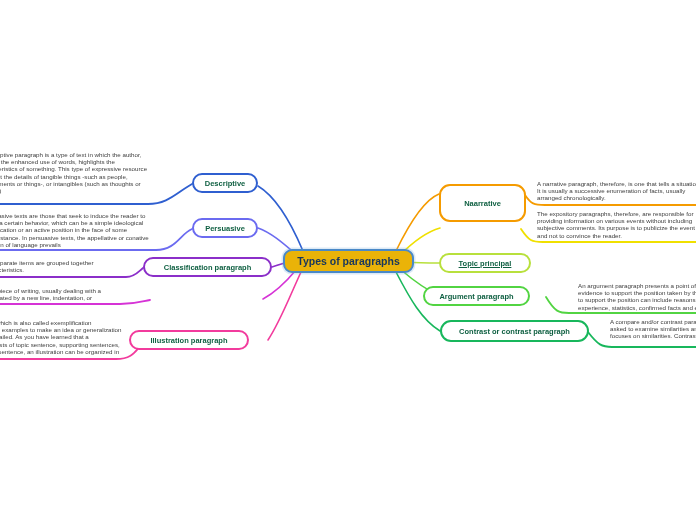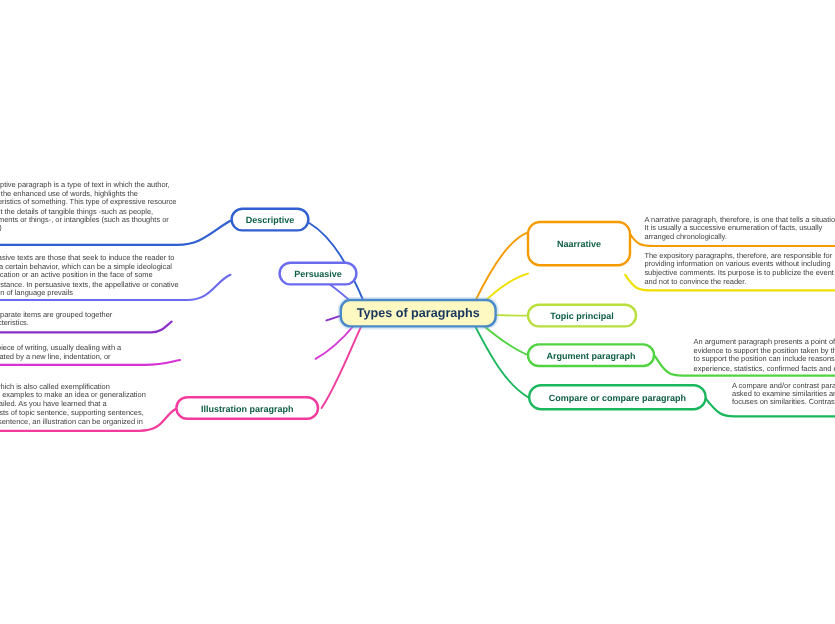--- a/index.html
+++ b/index.html
@@ -20,32 +20,32 @@
   .s-expository{stroke:#f0e000;}
   .s-topic{stroke:#b8e03c;}
   .s-argument{stroke:#52d442;}
   .s-compare{stroke:#18b75c;}
   .pill{
     position:absolute;box-sizing:border-box;background:#fff;border:2px solid #999;
     border-radius:11px;display:flex;align-items:center;justify-content:center;
     font-weight:bold;font-size:7.5px;color:#0e5f41;white-space:nowrap;z-index:2;
   }
   .b-descriptive{border-color:#2f5fd0;}
-  .b-persuasive{border-color:#6b6bf0;margin-left:40px;}
+  .b-persuasive{border-color:#6b6bf0;}
   .b-classification{border-color:#8b2fc9;}
   .b-definition{border-color:#d633d6;}
   .b-illustration{border-color:#f23b9d;}
   .b-narrative{border-color:#f59b00;}
   .b-expository{border-color:#f0e000;}
   .b-topic{border-color:#b8e03c;}
   .b-argument{border-color:#52d442;}
   .b-compare{border-color:#18b75c;}
   .center-node{
     position:absolute;left:283px;top:249px;width:131px;height:24px;box-sizing:border-box;
-    background:#fef9c3;border:2px solid #4a89c7;border-radius:9px;
+    background:#eab308;border:2px solid #4a89c7;border-radius:9px;
     display:flex;align-items:center;justify-content:center;
     font-weight:bold;font-size:10.5px;color:#17365d;white-space:nowrap;z-index:3;
     box-shadow:0 0 0 1.5px rgba(120,170,220,0.25);
   }
   .note{
     position:absolute;font-size:6.2px;line-height:7.2px;color:#3d3d3d;
     white-space:pre;z-index:1;
   }
 </style>
 </head>
@@ -74,26 +74,27 @@
     <path class="uline s-narrative" d="M 525 195 C 531 204 534 205 545 205 L 700 205"></path>
     <path class="uline s-expository" d="M 521 229 C 529 241 532 242 543 242 L 700 242"></path>
     <path class="uline s-argument" d="M 546 297 C 555 312 559 313 569 313 L 700 313"></path>
     <path class="uline s-compare" d="M 588 332 C 598 345 602 347 612 347 L 700 347"></path>
   </svg>
 
   <div class="center-node">Types of paragraphs</div>
 
   <div class="pill b-descriptive" style="left:192px;top:173px;width:66px;height:20px;">Descriptive</div>
   <div class="pill b-persuasive" style="left:192px;top:218px;width:66px;height:20px;">Persuasive</div>
-  <div class="pill b-illustration" style="left:146px;top:330px;width:120px;height:20px;">Illustration paragraph</div>
+  <div class="pill b-classification" style="left:143px;top:257px;width:129px;height:20px;">Classification paragraph</div>
+  <div class="pill b-illustration" style="left:129px;top:330px;width:120px;height:20px;">Illustration paragraph</div>
 
   <div class="pill b-narrative" style="left:439px;top:184px;width:87px;height:38px;">Naarrative</div>
-  <div class="pill b-topic" style="left:439px;top:253px;width:92px;height:20px;">Topic principal</div>
-  <div class="pill b-argument" style="left:439px;top:286px;width:107px;height:20px;">Argument paragraph</div>
-  <div class="pill b-compare" style="left:440px;top:320px;width:149px;height:22px;">Compare or compare paragraph</div>
+  <div class="pill b-topic" style="left:439px;top:253px;width:92px;height:20px;text-decoration:underline;">Topic principal</div>
+  <div class="pill b-argument" style="left:423px;top:286px;width:107px;height:20px;">Argument paragraph</div>
+  <div class="pill b-compare" style="left:440px;top:320px;width:149px;height:22px;">Contrast or contrast paragraph</div>
 
   <div class="note" style="left:-22px;top:151px;">A descriptive paragraph is a type of text in which the author,
 through the enhanced use of words, highlights the
 characteristics of something. This type of expressive resource
 bring out the details of tangible things -such as people,
 environments or things-, or intangibles (such as thoughts or
 feelings)</div>
   <div class="note" style="left:-18px;top:212px;">Persuasive texts are those that seek to induce the reader to
 adopt a certain behavior, which can be a simple ideological
 identification or an active position in the face of some

